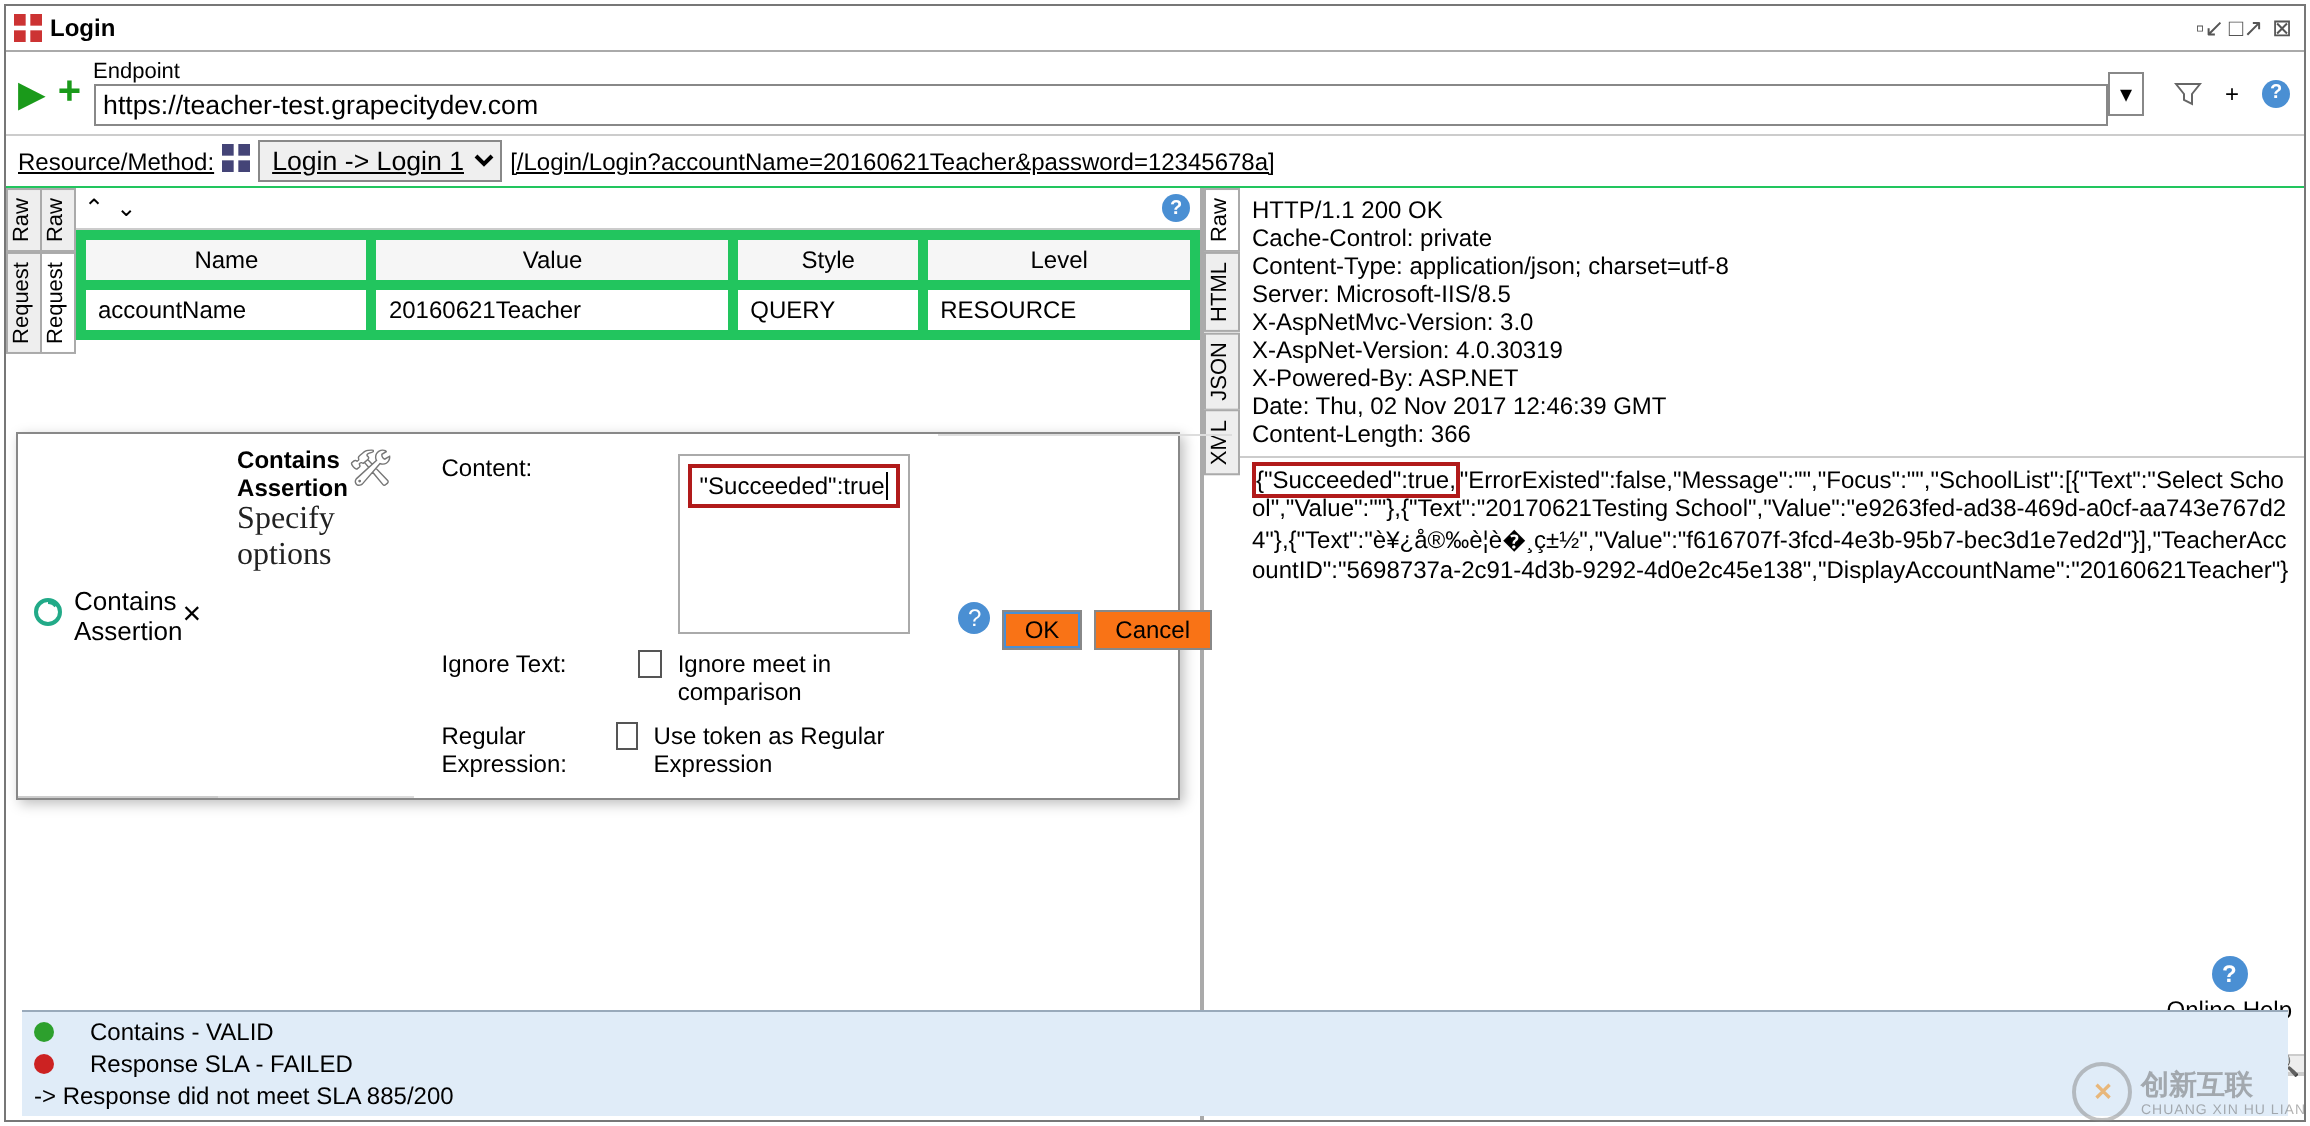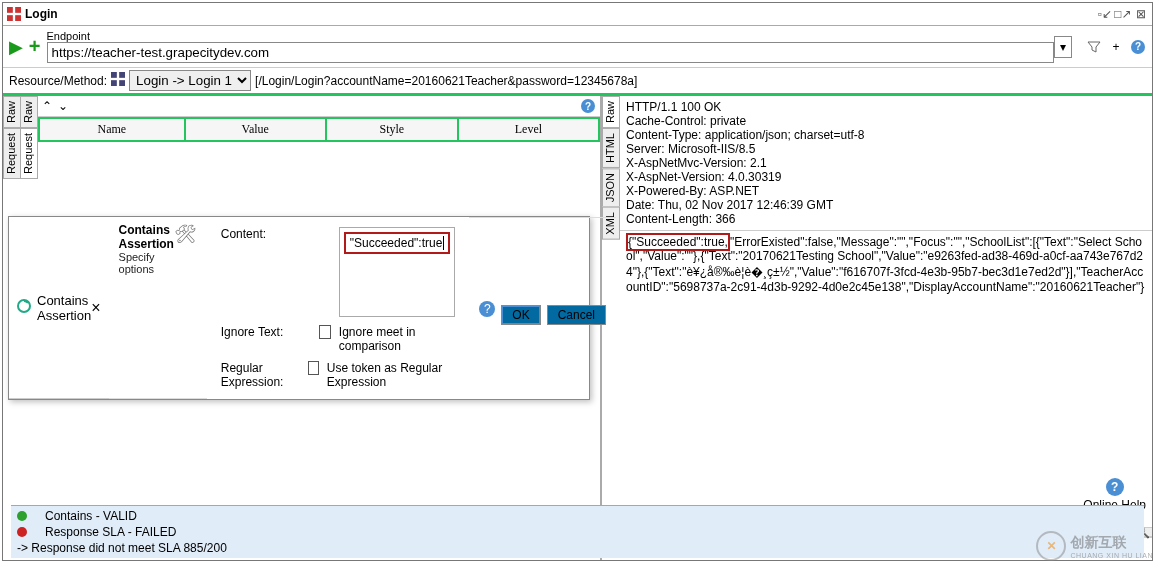--- a/index.html
+++ b/index.html
@@ -20,61 +20,61 @@
   .title-btns div { width:14px; height:14px; display:flex; align-items:center; justify-content:center; cursor:pointer; font-size:12px; color:#555;}
   .endpoint-row { display:flex; align-items:center; gap:6px; padding:4px 6px; border-bottom:1px solid #ccc;}
   .play-btn { color:#1a9a1a; font-size:18px; line-height:1; cursor:pointer;}
   .plus-btn { color:#1a9a1a; font-size:20px; font-weight:bold; cursor:pointer;}
   .endpoint-group { flex:1; display:flex; flex-direction:column;}
   .endpoint-label { font-size:11px; color:#000;}
   .endpoint-input { width:100%; border:1px solid #888; padding:2px 4px;}
   .endpoint-dropdown { display:flex; align-items:center; margin-left:4px; border:1px solid #888; width:16px; height:20px; justify-content:center; cursor:pointer;}
   .right-icons { display:flex; gap:6px; align-items:center; margin-left:8px;}
   .tool-icon { width:16px; height:16px; display:flex; align-items:center; justify-content:center; cursor:pointer;}
-  .res-method-row { display:flex; align-items:center; padding:2px 6px; border-bottom:3px solid #22c55e;}
+  .res-method-row { display:flex; align-items:center; padding:2px 6px; border-bottom:1px solid #22c55e;text-decoration:underline;}
   .res-method-select { border:1px solid #888; padding:1px 2px; margin:0 4px;}
   .main-body { flex:1; display:flex; position:relative;}
   .vert-tabs { width:18px; display:flex; flex-direction:column;}
   .vtab { writing-mode: vertical-rl; transform:rotate(180deg); text-align:center; padding:4px 1px; border:1px solid #aaa; margin:0; background:#eee; cursor:pointer; font-size:11px;}
   .vtab.active { background:#fff;}
   .left-panel { flex:0 0 580px; display:flex; flex-direction:column; position:relative; border-right:1px solid #aaa;}
   .right-panel { flex:1; display:flex; flex-direction:column; border-left:1px solid #aaa;}
   .param-toolbar { display:flex; align-items:center; gap:6px; padding:2px 4px; border-bottom:1px solid #ccc;}
   .params-table { width:100%; border-collapse:collapse;}
-  .params-table th, .params-table td { border:2px solid #22c55e; padding:3px 6px; text-align:left; font-weight:normal; background:#fff;font-family:Liberation Serif, serif;}
+  .params-table th, .params-table td { border:5px solid #22c55e; padding:3px 6px; text-align:left; font-weight:normal; background:#fff;}
   .params-table th { background:#f6f6f6; text-align:center;}
   .params-area { flex:0 0 auto;}
   .response-headers { padding:4px 6px; background:#fff; border-bottom:1px solid #ccc; white-space:pre-wrap; font-family: inherit;}
   .response-body { padding:4px 6px; background:#fff; flex:1; position:relative; overflow:auto; word-break:break-all;}
   .red-out { border:2px solid var(--red-box); display:inline; padding:0;}
   .scroll-filler {height:8px; border-top:1px solid #ccc; border-bottom:1px solid #ccc; position:relative; background:#eee;}
   .ssl-info { padding:4px 6px; border-top:1px solid #ccc;}
   .help-area { position:absolute; right:6px; bottom:48px; display:flex; flex-direction:column; align-items:center; gap:2px;}
   .help-circle { width:18px; height:18px; border-radius:50%; background:#4a8fd3; color:#fff; display:flex; align-items:center; justify-content:center; font-weight:bold;}
   .bottom-status { position:absolute; left:8px; right:8px; bottom:2px; background:#e0ecf8; border-top:1px solid #9ab; padding:2px 6px;}
   .status-line { display:flex; align-items:center; gap:18px; padding:1px 0;}
   .dot-green {width:10px; height:10px; border-radius:50%; background:var(--green);}
   .dot-red {width:10px; height:10px; border-radius:50%; background:var(--red);}
   
   .dialog { position:absolute; left:8px; top:216px; width:580px; background:#fff; border:1px solid #888; box-shadow:2px 2px 6px rgba(0,0,0,0.25); display:flex; flex-direction:row;}
   .dlg-title { display:flex; align-items:center; padding:4px 8px; border-bottom:1px solid #ccc; font-size:13px;}
   .dlg-close { margin-left:auto; font-size:16px; cursor:pointer;}
   .dlg-header { display:flex; align-items:flex-start; padding:6px 10px; border-bottom:1px solid #ddd;}
   .dlg-header-text b { font-size:12px;}
-  .dlg-header-text div {font-size:11px; color:#222;}
+  .dlg-header-text div {font-size:16px; color:#222;font-family:Liberation Serif, serif;}
   .dlg-tool {margin-left:auto; font-size:18px; color:#777;}
   .dlg-body { padding:10px 14px; display:flex; flex-direction:column; gap:8px;}
   .dlg-row { display:flex; align-items:flex-start; gap:8px;}
   .dlg-label { width:110px;}
   .content-box { border:1px solid #aaa; flex:1; height:80px; padding:4px; position:relative;}
   .content-highlight { border:2px solid var(--red-box); display:inline-block; padding:2px 4px;}
   .chk { width:12px; height:12px; border:1px solid #555; display:inline-block; vertical-align:middle;}
   .dlg-foot { display:flex; justify-content:flex-end; padding:6px 10px; border-top:1px solid #ddd; gap:6px; align-items:center;}
   .dlg-foot .help-circle-sm {width:16px; height:16px; border-radius:50%; background:#4a8fd3; color:#fff; display:flex; align-items:center; justify-content:center; margin-right:auto;}
-  .btn { border:1px solid #888; background:#0369a1; padding:2px 10px; cursor:pointer;margin-top:12px;}
+  .btn { border:1px solid #888; background:#f97316; padding:2px 10px; cursor:pointer;margin-top:12px;}
   .btn.default { outline:1px solid #4a8fd3; outline-offset:-2px;}
   .watermark { position:absolute; right:2px; bottom:2px; opacity:0.5; font-family:sans-serif; color:#666; display:flex; align-items:center; gap:4px;}
   .wm-circle {width:26px; height:26px; border:2px solid #888; border-radius:50%; display:flex; align-items:center; justify-content:center; font-weight:bold; color:#f08300;}
 </style>
 </head>
 <body>
 
 <div class="frame">
 
   <div class="titlebar">
@@ -153,41 +153,47 @@
           </div>
           <div class="params-area">
             <table class="params-table">
               <tbody>
                   <tr>
                 <th>Name</th>
                 <th>Value</th>
                 <th>Style</th>
                 <th>Level</th>
               </tr>
+              <tr>
+                <td>accountName</td>
+                <td>20160621Teacher</td>
+                <td>QUERY</td>
+                <td>RESOURCE</td>
+              </tr>
             </tbody>
               </table>
           </div>
         </div>
       </div>
     </div>
 
     <div class="right-panel">
       <div style="display:flex; flex:1;">
         <div class="vert-tabs">
           <div class="vtab active">Raw</div>
           <div class="vtab">HTML</div>
           <div class="vtab">JSON</div>
           <div class="vtab">XML</div>
         </div>
         <div style="flex:1; display:flex; flex-direction:column;">
-          <div class="response-headers"><span>HTTP/1.1 100 OK</span>
+          <div class="response-headers"><span>HTTP/1.1 200 OK</span>
 <span>Cache-Control: private</span>
 <span>Content-Type: application/json; charset=utf-8</span>
 <span>Server: Microsoft-IIS/8.5</span>
-<span>X-AspNetMvc-Version: 2.1</span>
+<span>X-AspNetMvc-Version: 3.0</span>
 <span>X-AspNet-Version: 4.0.30319</span>
 <span>X-Powered-By: ASP.NET</span>
 <span>Date: Thu, 02 Nov 2017 12:46:39 GMT</span>
 <span>Content-Length: 366</span></div>
           <div class="response-body">
             <span class="red-out">{"Succeeded":true,</span><span>"ErrorExisted":false,"Message":"","Focus":"","SchoolList":[{"Text":"Select School","Value":""},{"Text":"20170621Testing School","Value":"e9263fed-ad38-469d-a0cf-aa743e767d24"},{"Text":"è¥¿å®‰è¦è�¸ç±½","Value":"f616707f-3fcd-4e3b-95b7-bec3d1e7ed2d"}],"TeacherAccountID":"5698737a-2c91-4d3b-9292-4d0e2c45e138","DisplayAccountName":"20160621Teacher"}</span>
           </div>
           <div class="scroll-filler">
             <span style="position:absolute; right:2px; top:-3px; font-size:12px;">🔍</span>
           </div>

